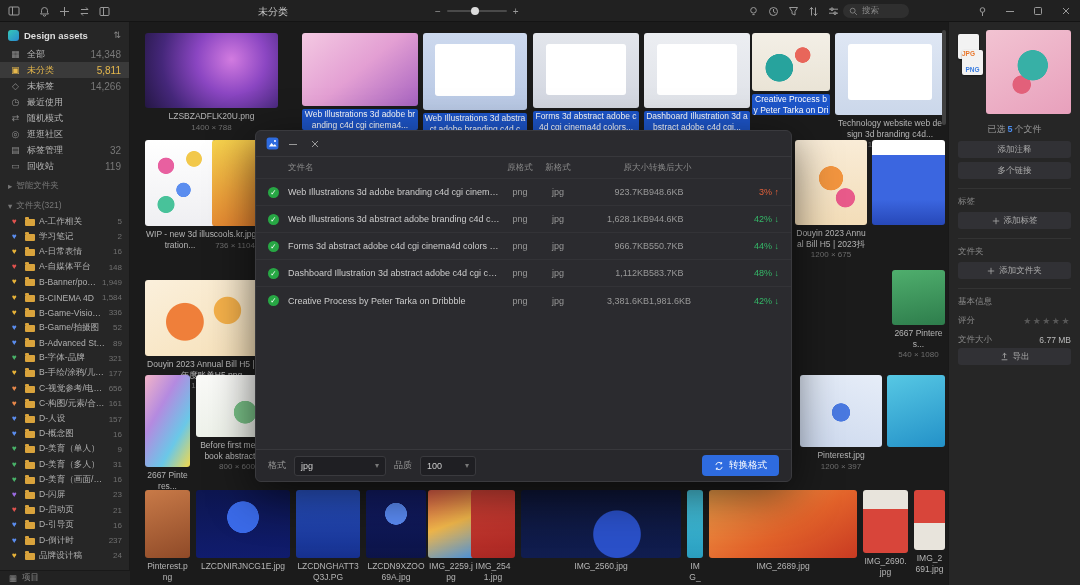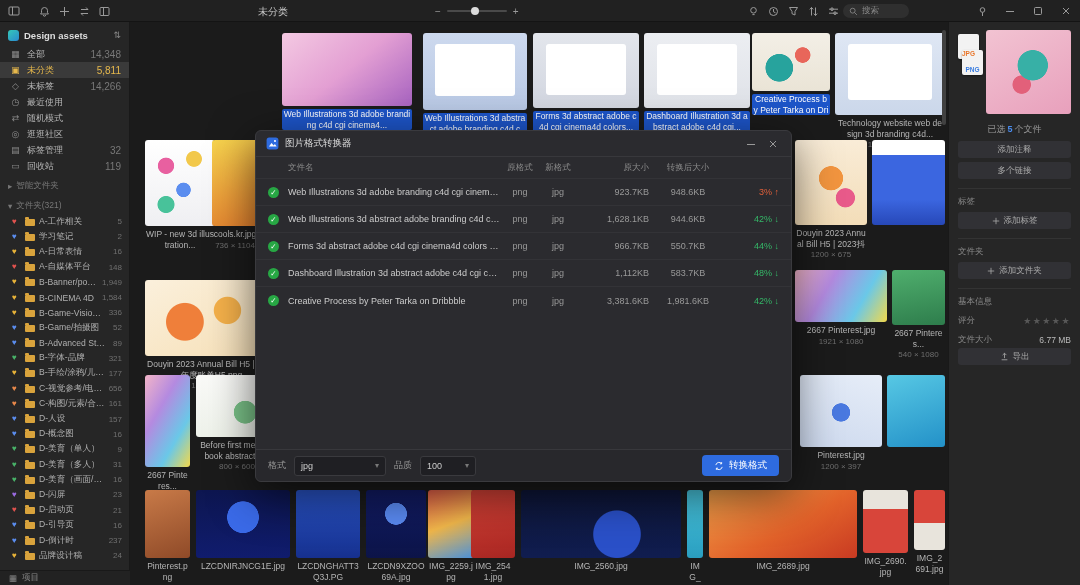--- a/index.html
+++ b/index.html
@@ -85,21 +85,21 @@
   .m-title{flex:1;font-size:9.5px;color:#ddd}
   .m-btn{width:16px;height:16px;display:flex;align-items:center;justify-content:center;color:#999;cursor:pointer}
   .m-thead,.m-row{display:flex;align-items:center;padding:0 12px;border-bottom:1px solid #333337}
   .m-thead{height:22px;font-size:8.5px;color:#8a8a8a}
   .m-row{height:27px;font-size:9px;color:#999}
   .col-chk{flex:none;width:20px}
   .col-name{flex:1;white-space:nowrap;overflow:hidden;text-overflow:ellipsis;color:#ccc}
   .m-thead .col-name{color:#8a8a8a}
   .col-from,.col-to{flex:none;width:38px;text-align:center}
   .col-size{flex:none;width:72px;text-align:right}
-  .col-new{flex:none;width:78px;text-align:center}
+  .col-new{flex:none;width:78px;text-align:left}
   .col-delta{flex:none;width:52px;text-align:right}
   .chk{width:11px;height:11px;border-radius:50%;background:#27a744;color:#fff;font-size:7.5px;display:flex;align-items:center;justify-content:center}
   .delta.up{color:#e0603a}
   .delta.down{color:#35b868}
   .m-body{flex:1}
   .m-foot{flex:none;height:32px;border-top:1px solid #38383c;background:#28282c;display:flex;align-items:center;gap:8px;padding:0 12px;font-size:9px;color:#999;border-radius:0 0 6px 6px}
   .mselect{height:20px;background:#1f1f23;border:1px solid #3a3a3e;border-radius:3px;display:flex;align-items:center;justify-content:space-between;padding:0 6px;color:#ccc;cursor:pointer}
   .mselect .chev{color:#777;font-size:8px;margin-left:6px}
   .btn-convert{margin-left:auto;height:21px;padding:0 12px;border:0;border-radius:4px;background:#2e6bdf;color:#fff;font-size:9.5px;display:flex;align-items:center;gap:5px;cursor:pointer;font-family:inherit}
 
@@ -423,21 +423,26 @@
       <span class="cnt">24</span>
     </div>
 </div>
 
 <div class="sb-footer">
   <span style="color:#8a8a8a">▦</span>
   <span>项目</span>
 </div>
 
 <div class="main">
-  <div class="card sel" style="left:152px;top:11px;width:130px">
+  <div class="card" style="left:15px;top:11px;width:133px">
+      <div class="thumb t-c0" style="height:75px"></div>
+      <div class="cname">LZSBZADFLK20U.png</div>
+      <div class="cdims">1400 × 788</div>
+    </div>
+  <div class="card sel" style="left:172px;top:11px;width:116px">
       <div class="thumb t-c1" style="height:73px"></div>
       <div class="cname">Web Illustrations 3d adobe branding c4d cgi cinema4...</div>
       <div class="cdims"></div>
     </div>
   <div class="card sel" style="left:293px;top:11px;width:104px">
       <div class="thumb t-c2 win" style="height:77px"></div>
       <div class="cname">Web Illustrations 3d abstract adobe branding c4d cg...</div>
       <div class="cdims"></div>
     </div>
   <div class="card sel" style="left:403px;top:11px;width:106px">
@@ -489,25 +494,20 @@
 
   <div class="card" style="left:665px;top:118px;width:72px">
       <div class="thumb t-c12" style="height:85px"></div>
       <div class="cname">Douyin 2023 Annual Bill H5 | 2023抖音年度账单H5.png</div>
       <div class="cdims">1200 × 675</div>
     </div>
   <div class="card" style="left:742px;top:118px;width:73px">
       <div class="thumb t-c13" style="height:85px"></div>
       <div class="cname"></div>
       <div class="cdims"></div>
-    </div>
-  <div class="card" style="left:665px;top:248px;width:92px">
-      <div class="thumb t-c14" style="height:52px"></div>
-      <div class="cname">2667 Pinterest.jpg</div>
-      <div class="cdims">1921 × 1080</div>
     </div>
   <div class="card" style="left:762px;top:248px;width:53px">
       <div class="thumb t-c15" style="height:55px"></div>
       <div class="cname">2667 Pinteres...</div>
       <div class="cdims">540 × 1080</div>
     </div>
   <div class="card" style="left:670px;top:353px;width:82px">
       <div class="thumb t-c16" style="height:72px"></div>
       <div class="cname">Pinterest.jpg</div>
       <div class="cdims">1200 × 397</div>
@@ -579,21 +579,20 @@
 
 <div class="modal">
   <div class="m-head">
     <span>
         <svg width="13" height="13" viewBox="0 0 11 11">
           <rect x="0.5" y="0.5" width="10" height="10" rx="2.2" fill="#2e6bdf"></rect>
           <path d="M2.5 8l2.2-3 1.8 2.2 1-1.2L9 8z" fill="#fff"></path>
           <circle cx="7.6" cy="3.4" r="0.9" fill="#fff"></circle>
         </svg>
       </span>
-    <span class="m-title">图片格式转换器</span>
     <span class="m-btn">
         <svg width="10" height="10" viewBox="0 0 10 10" fill="none" stroke="#999">
           <path d="M1 5.5h8"></path>
         </svg>
       </span>
     <span class="m-btn">
         <svg width="10" height="10" viewBox="0 0 10 10" fill="none" stroke="#999">
           <path d="M2 2l6 6M8 2L2 8"></path>
         </svg>
       </span>

